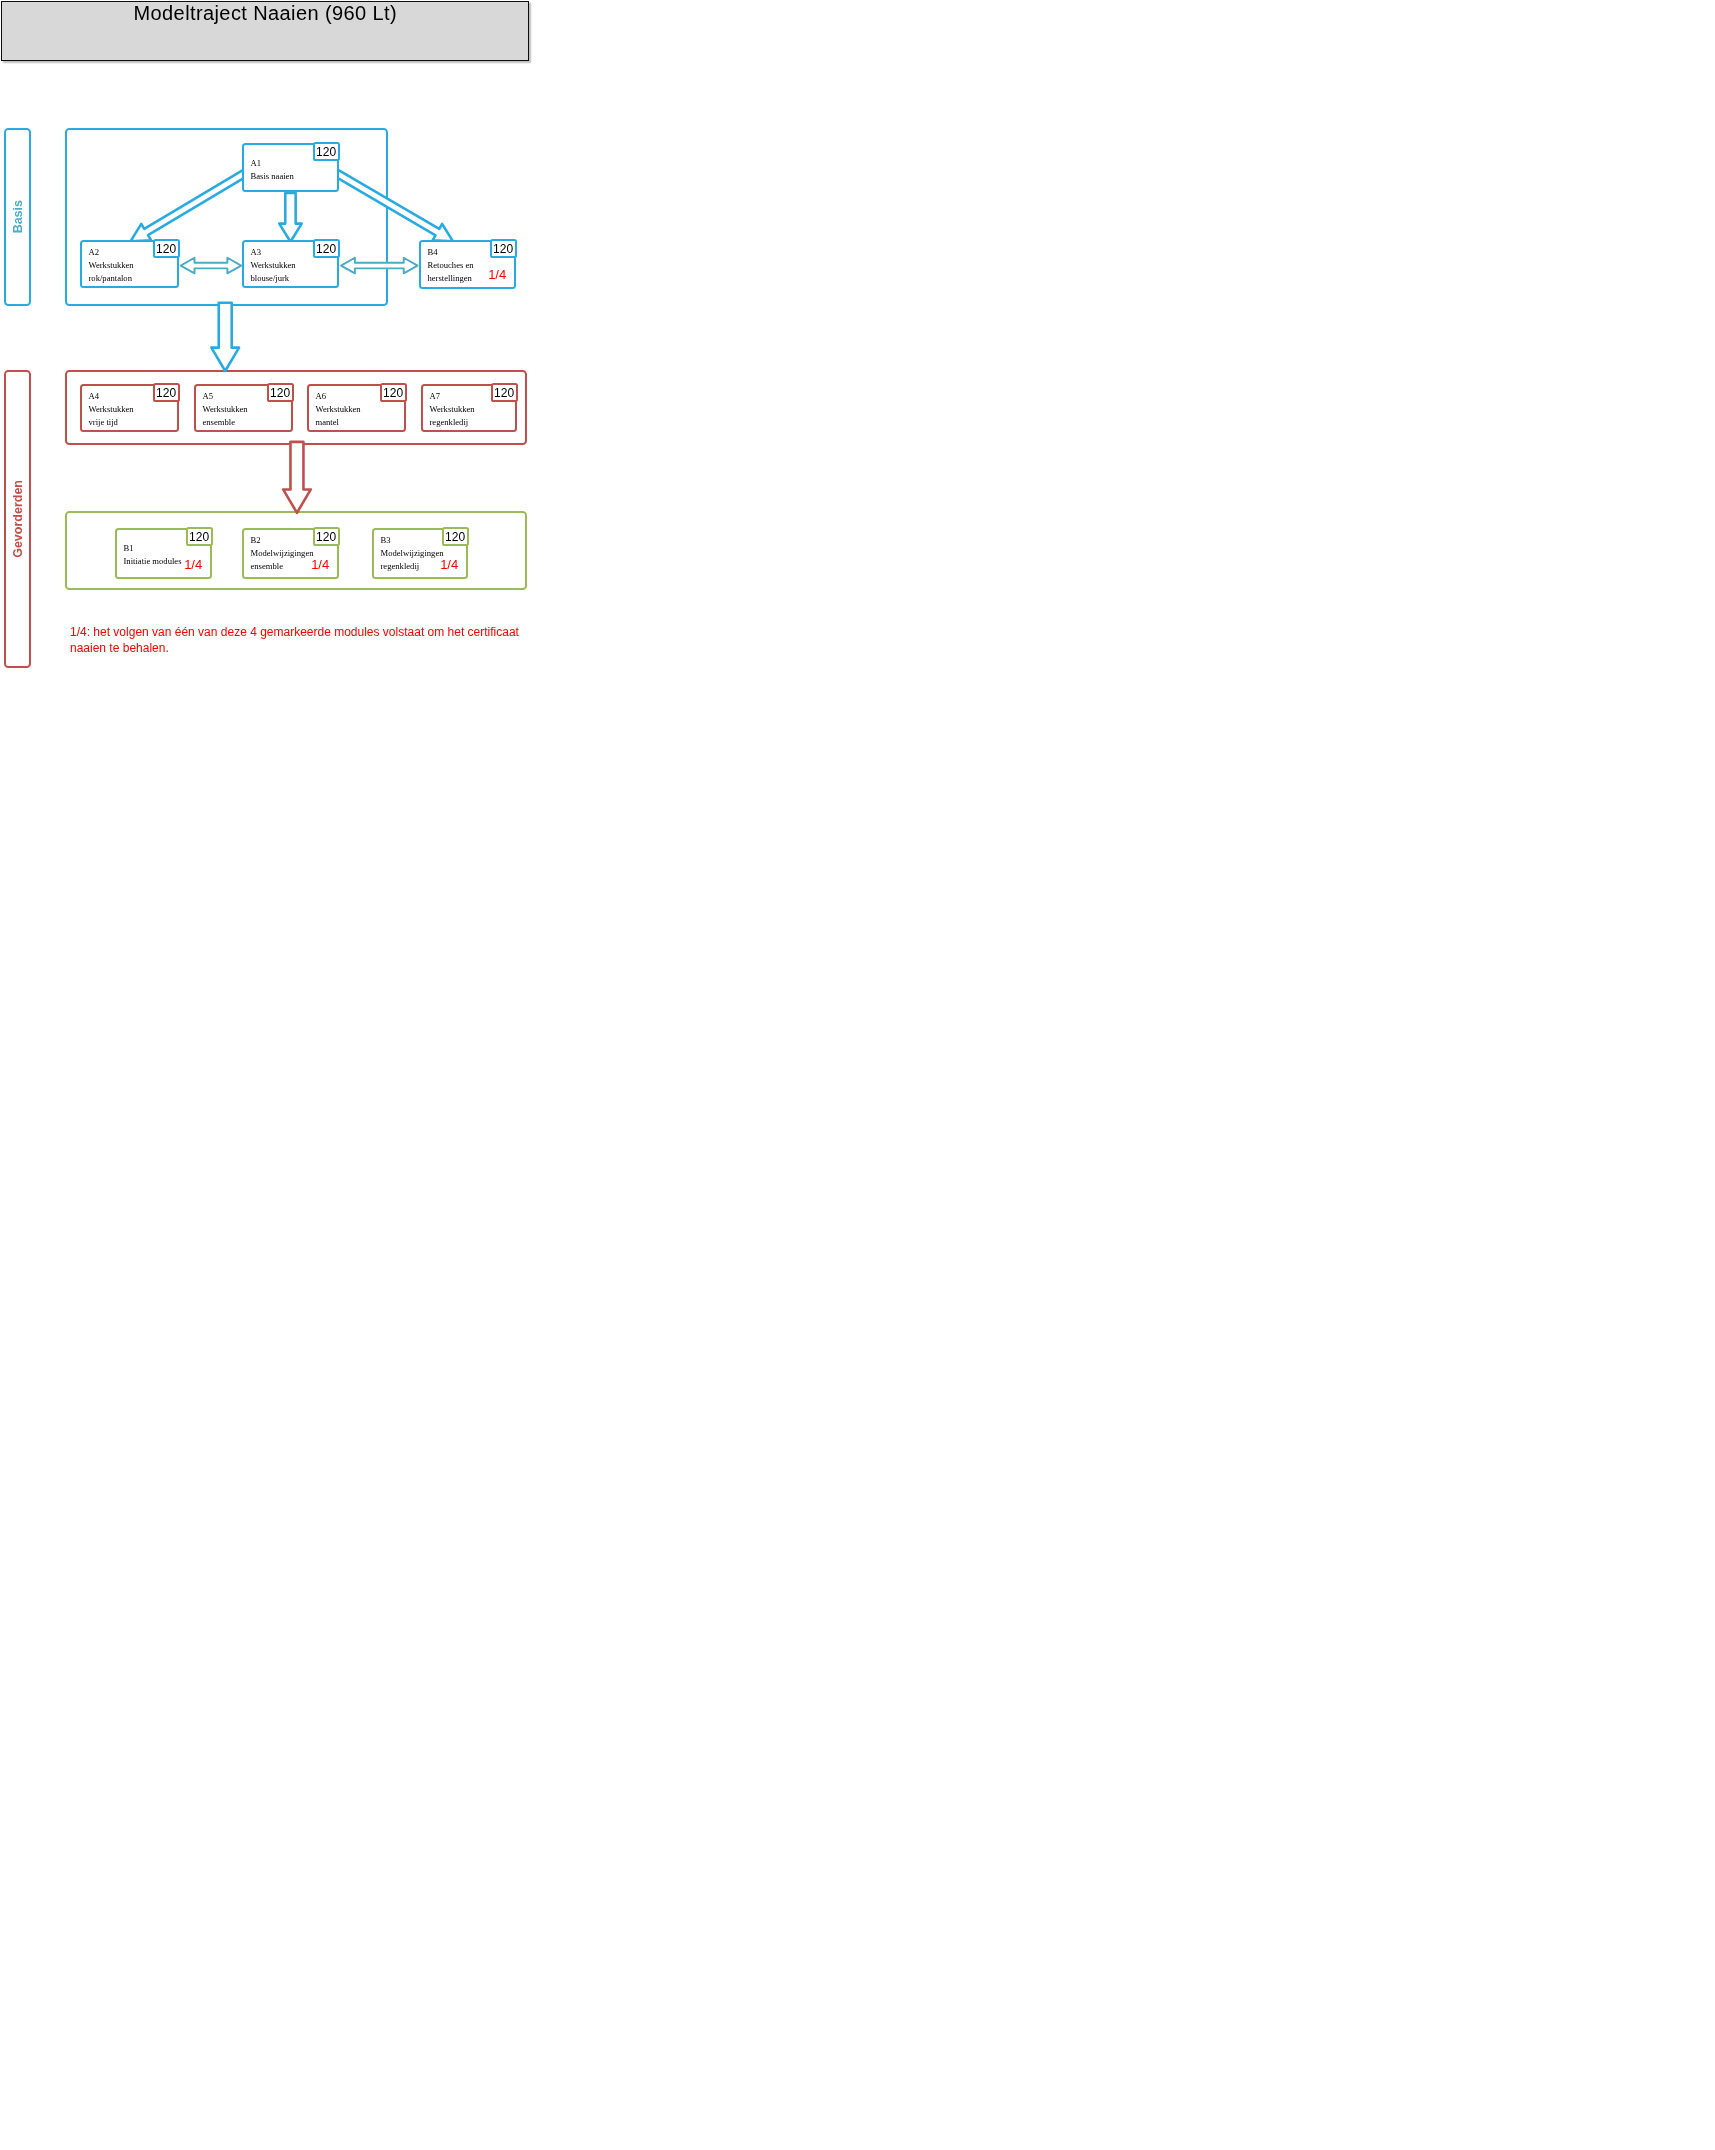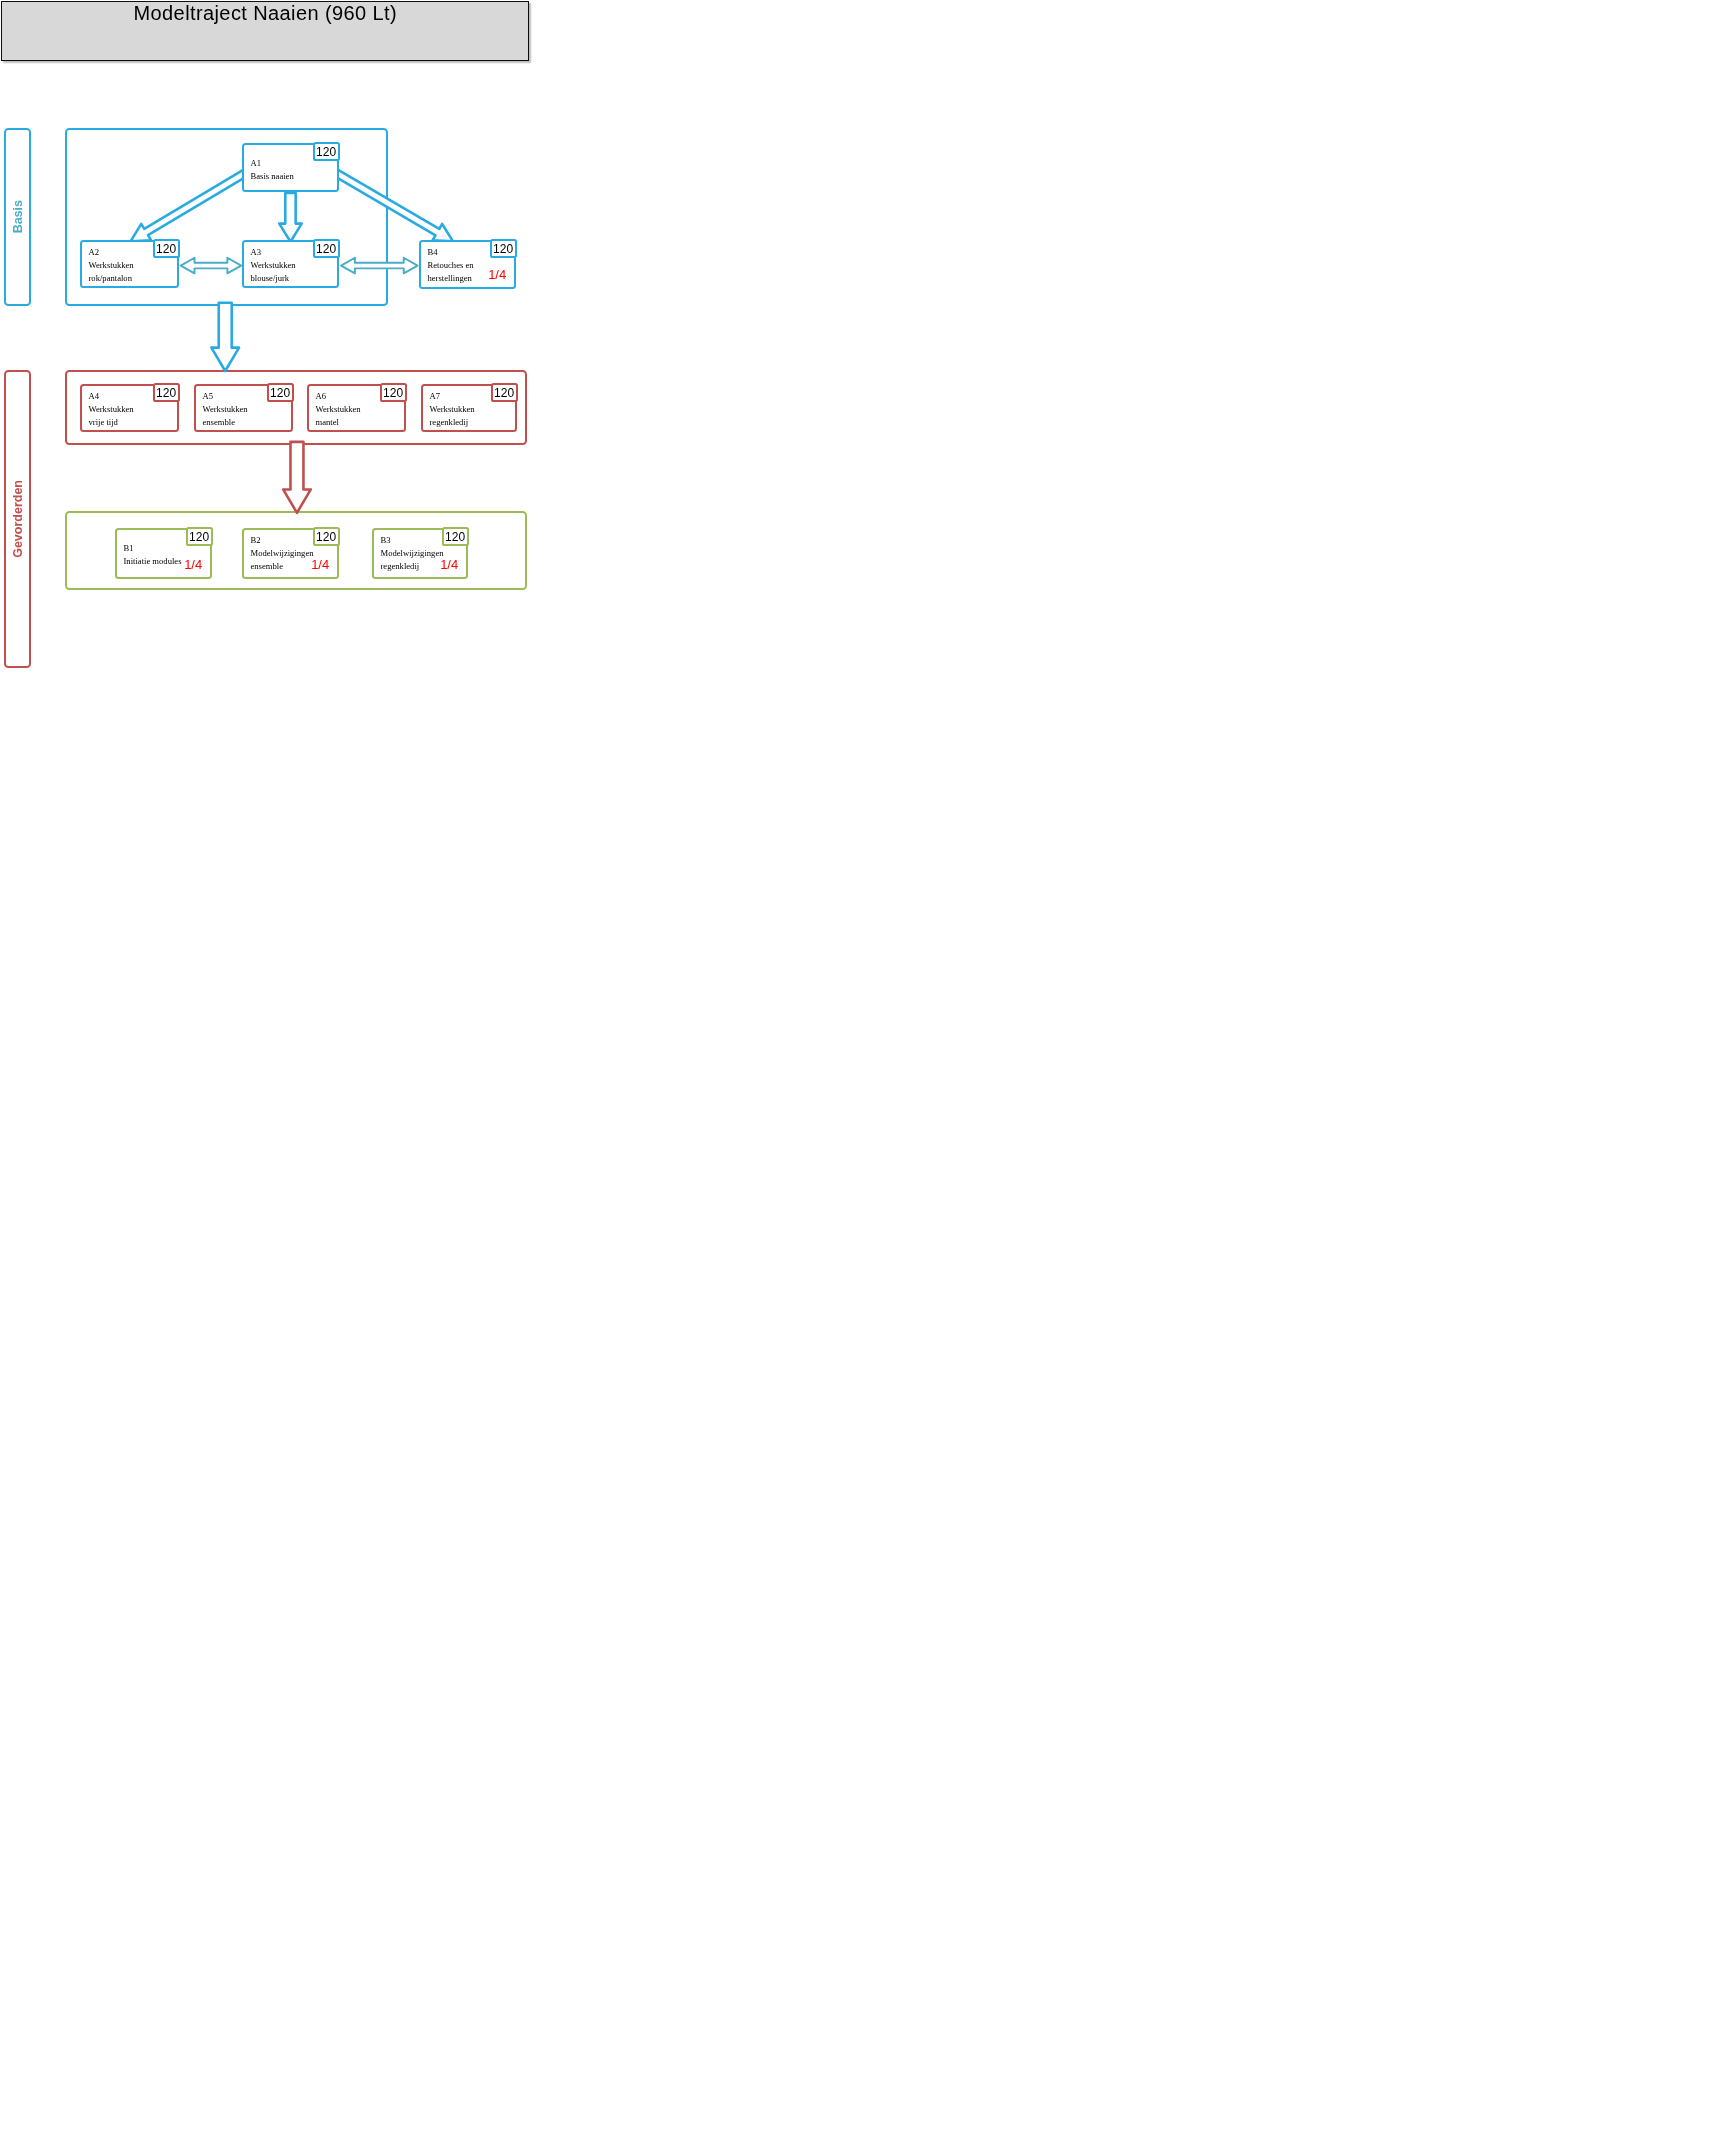--- a/index.html
+++ b/index.html
@@ -189,15 +189,16 @@
   <div class="mod green" style="left:372px;top:528px;width:96px;height:51px;">
     <div class="badge">120</div>
     <div class="mod-text">
       <div class="mod-code">B3</div>
       <div class="mod-name">Modelwijzigingen
 regenkledij</div>
     </div>
     <div class="marker">1/4</div>
   </div>
 
+  <div class="note">1/4: het volgen van één van deze 4 gemarkeerde modules volstaat om het certificaat naaien te behalen.</div>
 
 </div>
 
 
 </body></html>

